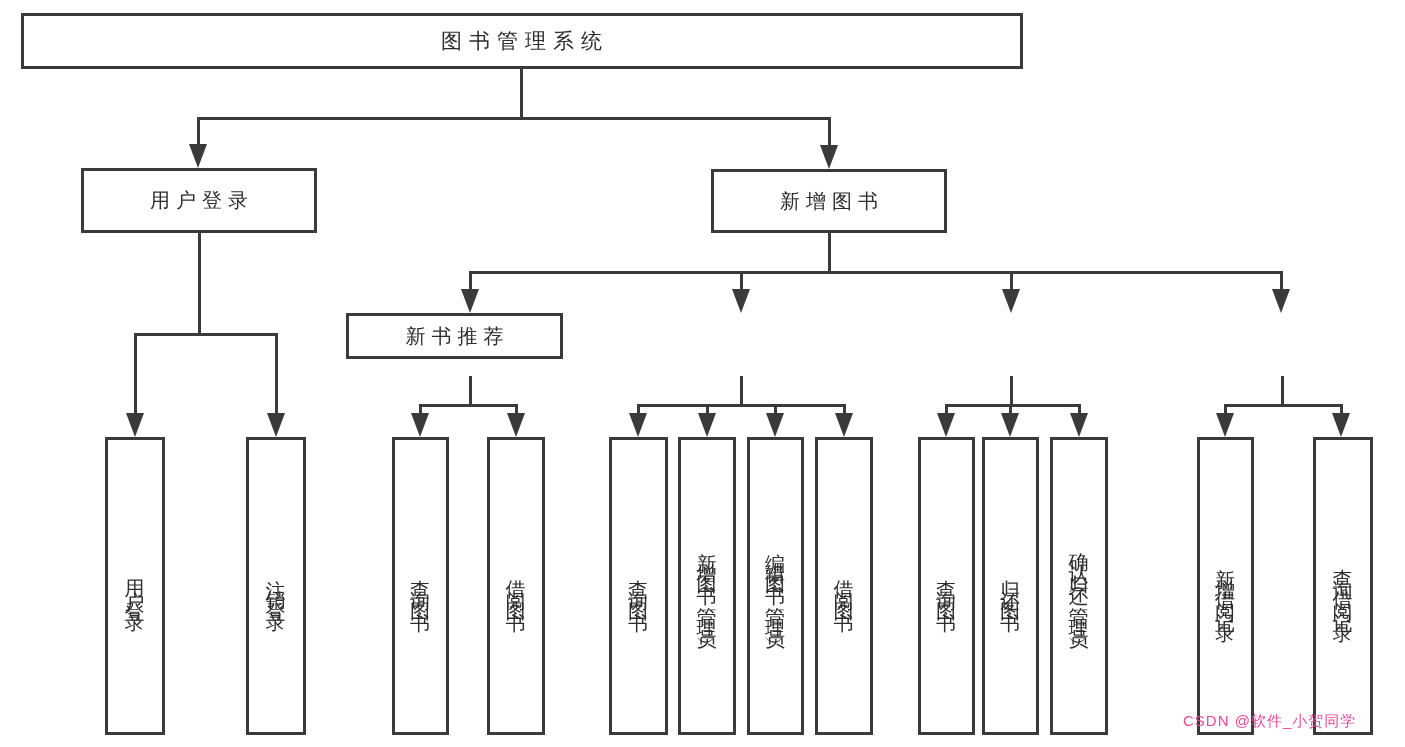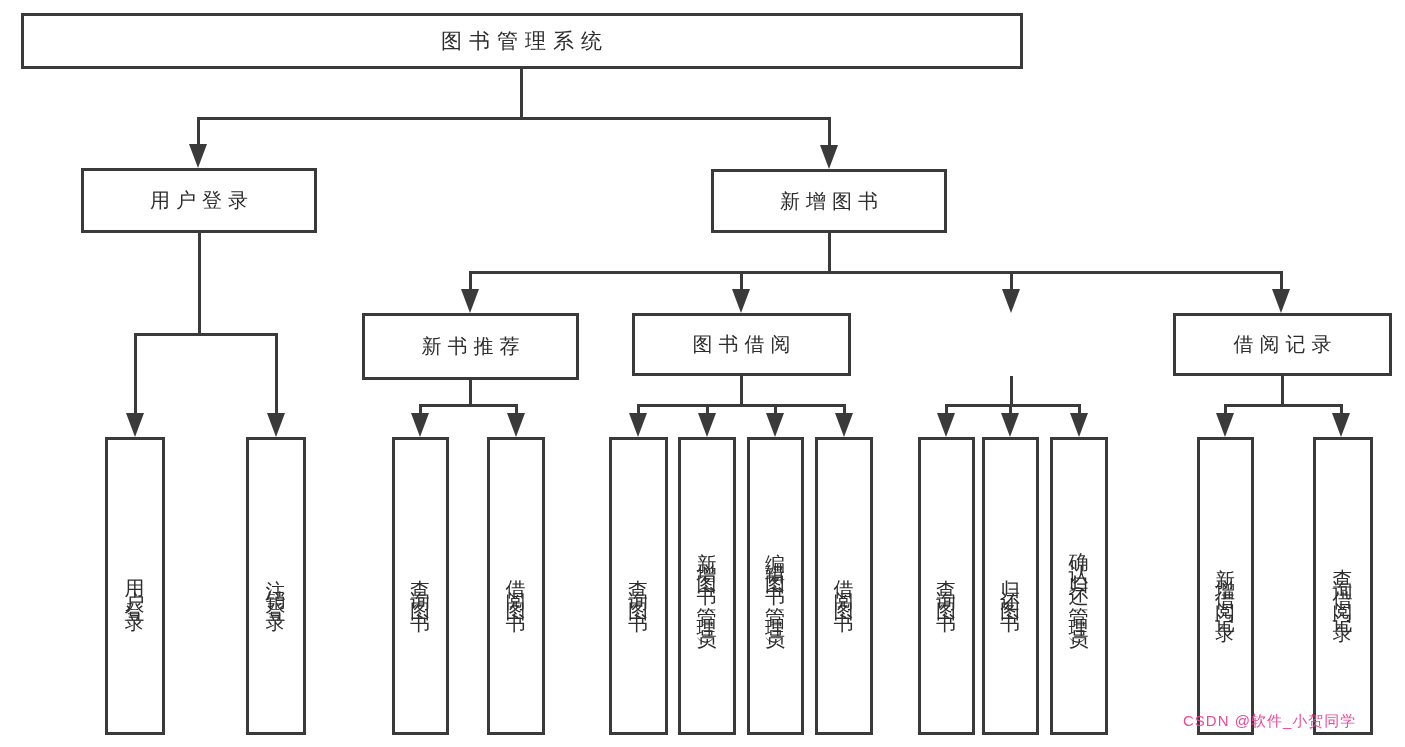--- a/index.html
+++ b/index.html
@@ -66,28 +66,22 @@
   <div class="hline" style="left:469px;top:271px;width:814px;height:3px"></div>
   <div class="vline" style="left:469px;top:273px;width:3px;height:18px"></div>
   <div class="ah" style="left:461px;top:289px"></div>
   <div class="vline" style="left:740px;top:273px;width:3px;height:18px"></div>
   <div class="ah" style="left:732px;top:289px"></div>
   <div class="vline" style="left:1010px;top:273px;width:3px;height:18px"></div>
   <div class="ah" style="left:1002px;top:289px"></div>
   <div class="vline" style="left:1280px;top:273px;width:3px;height:18px"></div>
   <div class="ah" style="left:1272px;top:289px"></div>
 
-  <div class="box" style="left:362px;top:313px;width:217px;height:67px">
+  <div class="box" style="left:346px;top:313px;width:217px;height:46px">
     <span class="hlabel">新书推荐</span>
-  </div>
-  <div class="box" style="left:632px;top:313px;width:219px;height:63px">
-    <span class="hlabel">图书借阅</span>
-  </div>
-  <div class="box" style="left:1173px;top:313px;width:219px;height:63px">
-    <span class="hlabel">借阅记录</span>
   </div>
 
   <div class="vline" style="left:469px;top:376px;width:3px;height:30px"></div>
   <div class="hline" style="left:419px;top:404px;width:99px;height:3px"></div>
   <div class="vline" style="left:419px;top:406px;width:3px;height:9px"></div>
   <div class="ah" style="left:411px;top:413px"></div>
   <div class="vline" style="left:515px;top:406px;width:3px;height:9px"></div>
   <div class="ah" style="left:507px;top:413px"></div>
 
   <div class="vline" style="left:740px;top:376px;width:3px;height:30px"></div>

